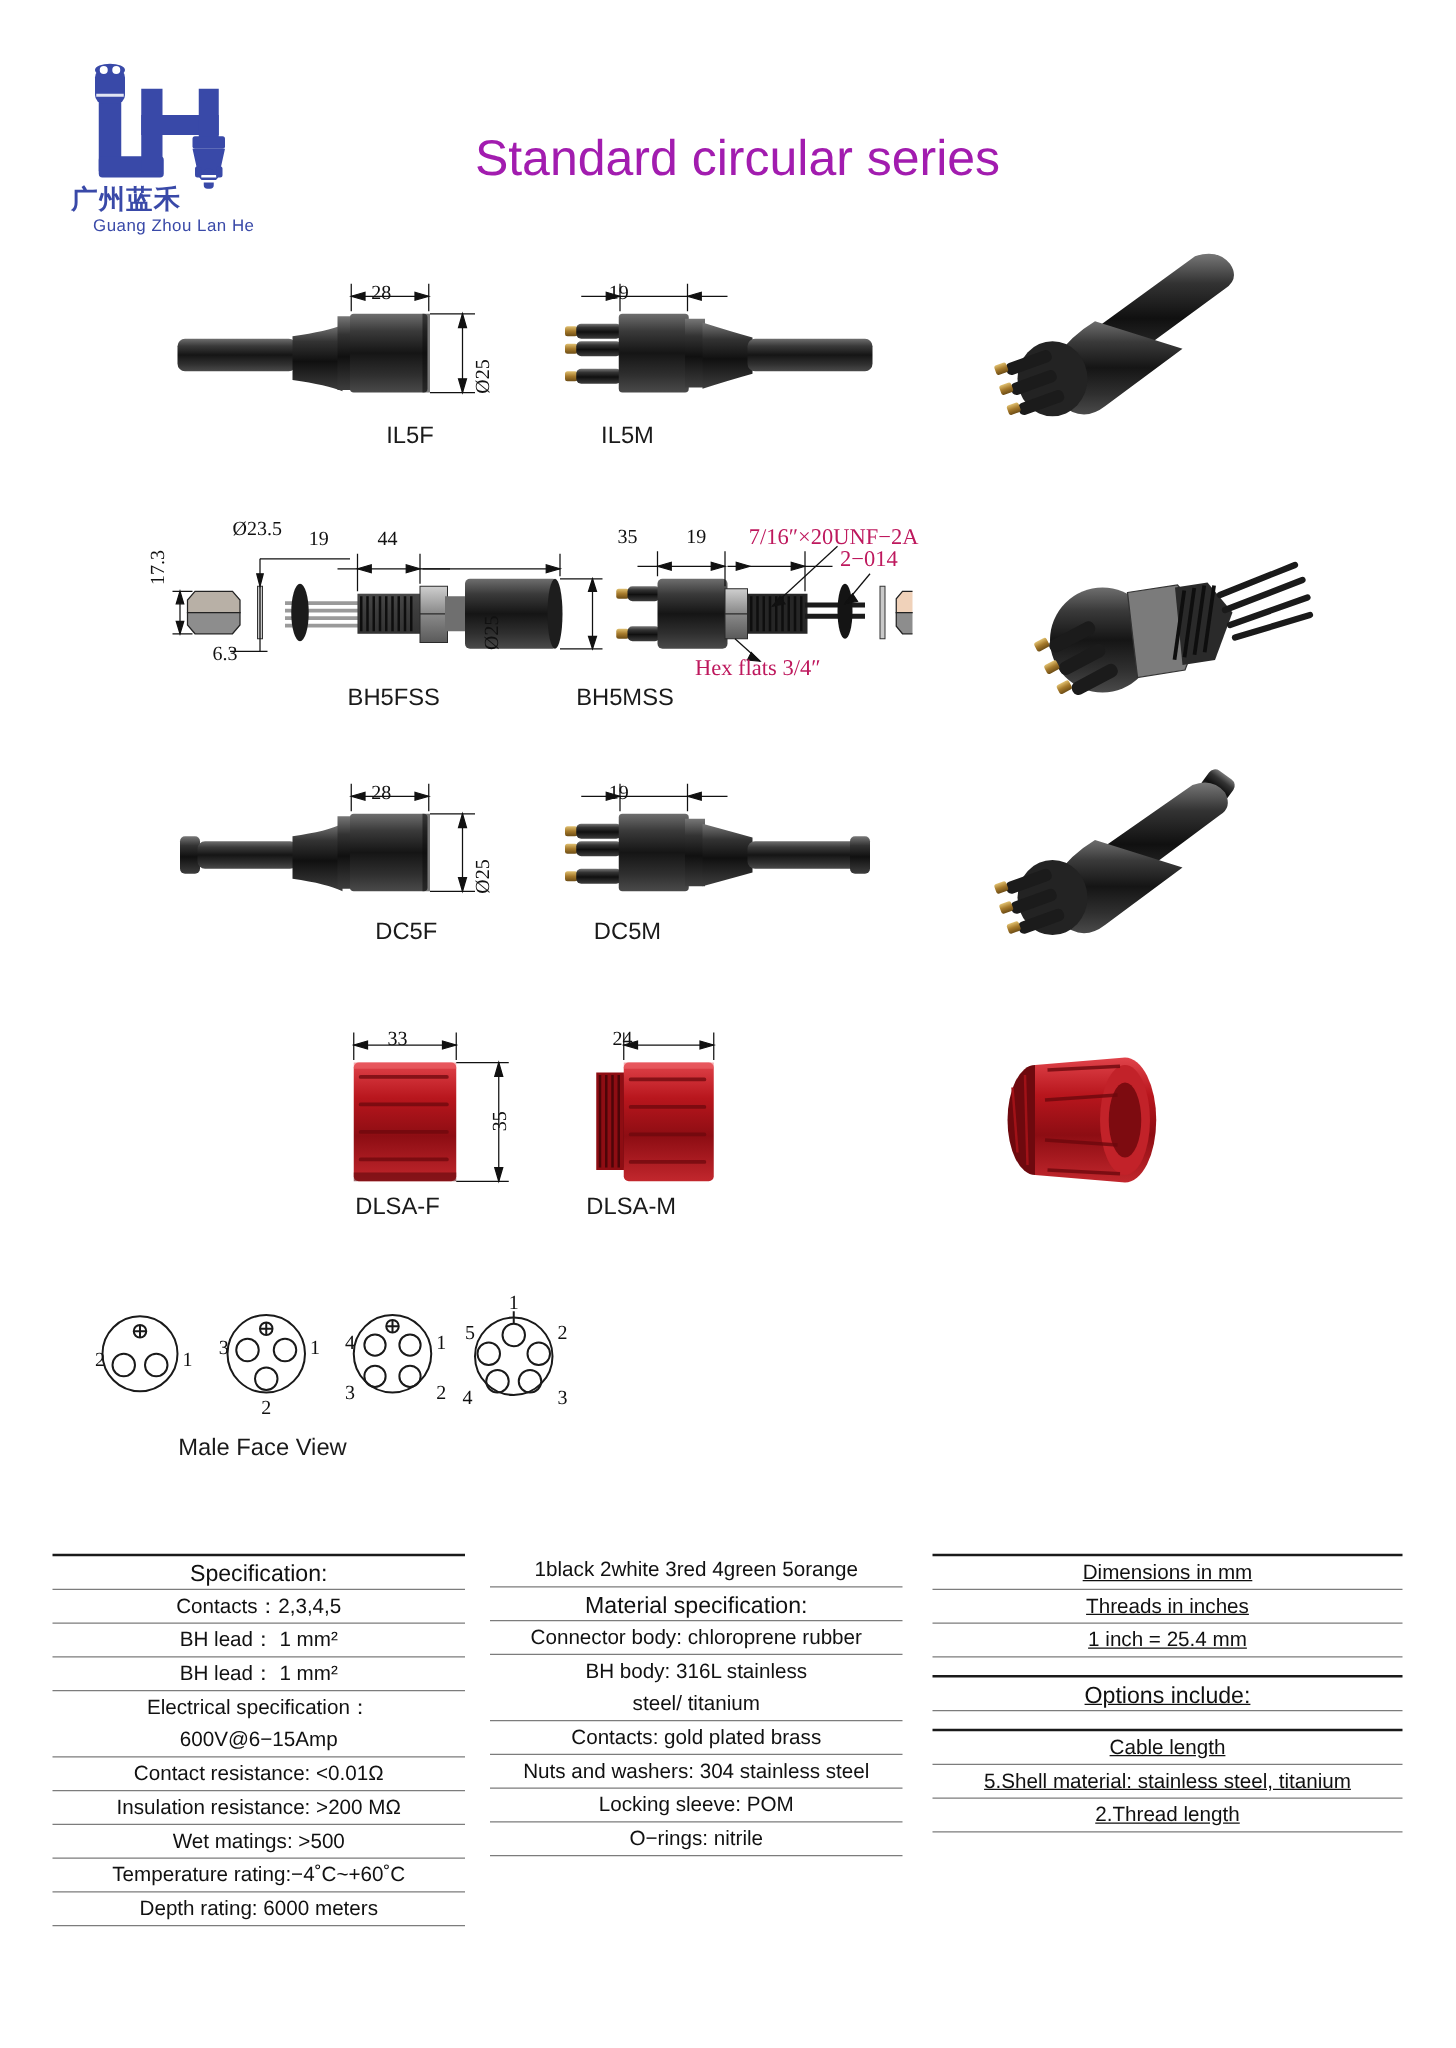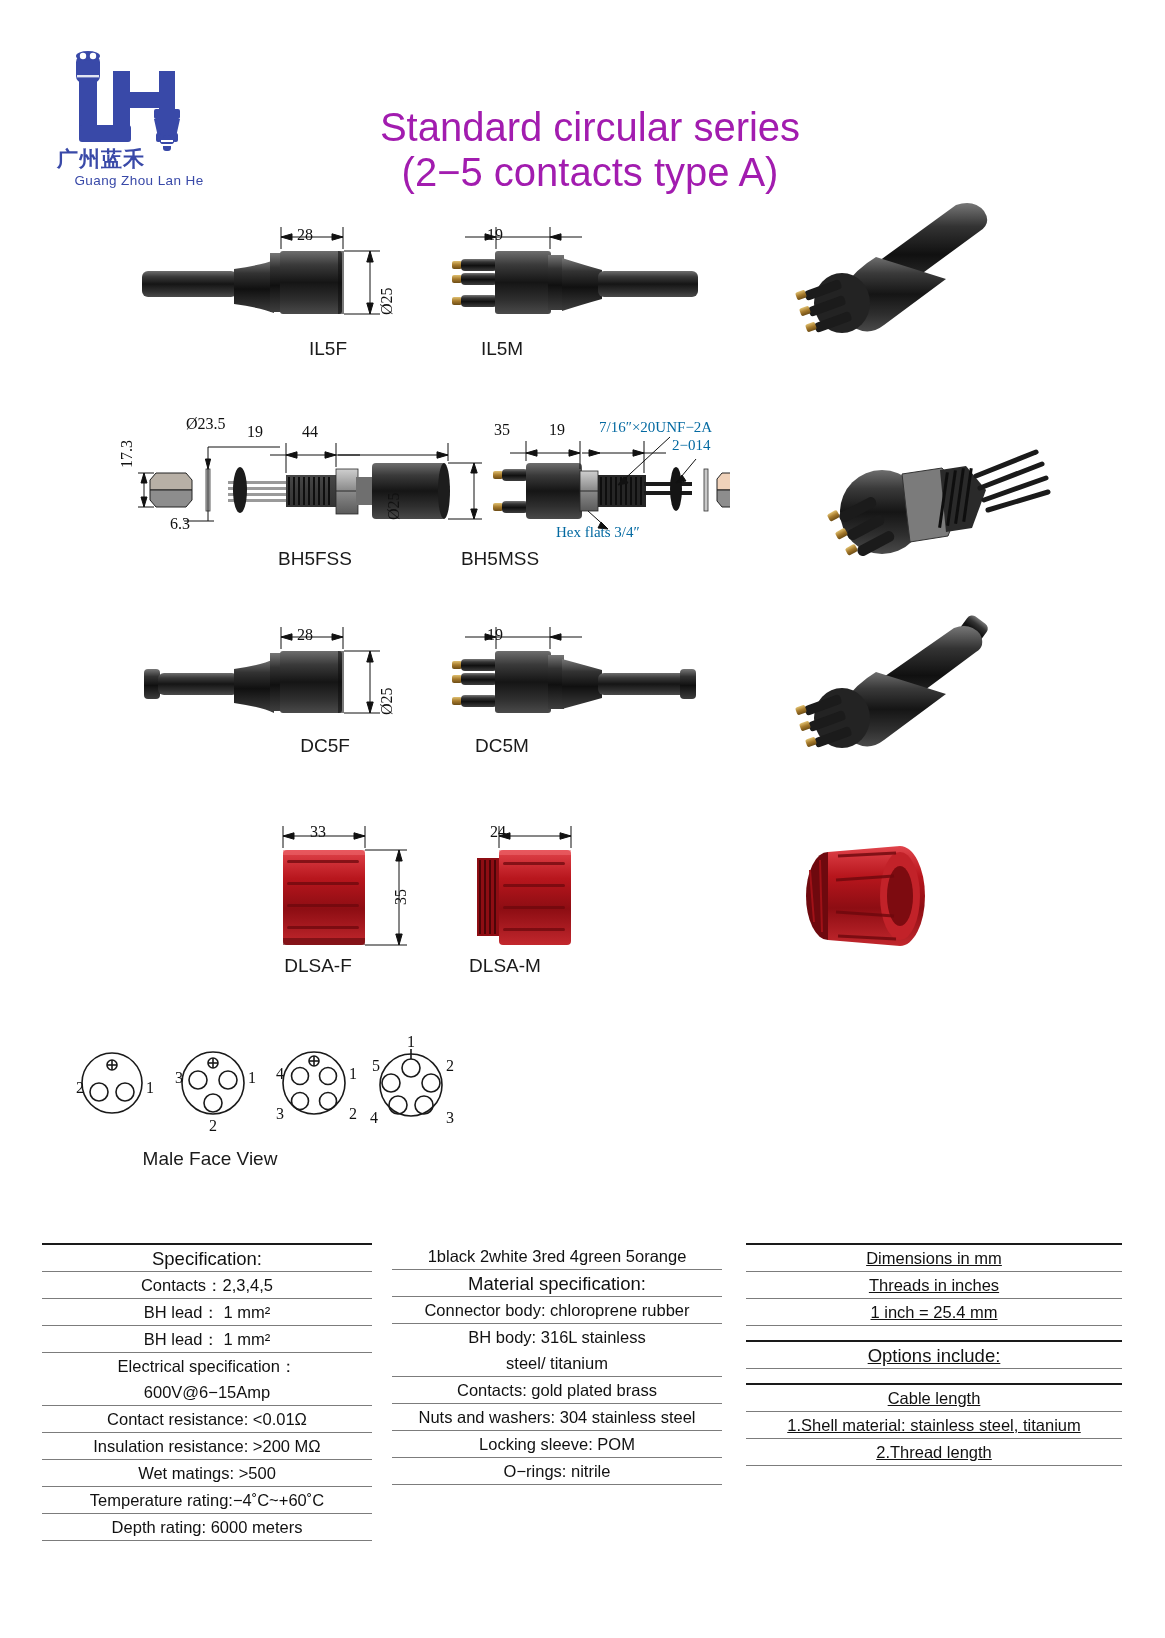--- a/index.html
+++ b/index.html
@@ -26,21 +26,21 @@
   
   .title{position:absolute;left:305px;top:105px;width:570px;text-align:center;
      font-size:40px;line-height:45px;color:#a21caf;font-weight:400;}
 
   
   .dwg{position:absolute;}
   .cap{position:absolute;text-align:center;font-size:19px;color:#1a1a1a;}
   .dim{position:absolute;font-family:"Liberation Serif", serif;font-size:16px;color:#111;white-space:nowrap;}
   .dimv{position:absolute;font-family:"Liberation Serif", serif;font-size:16px;color:#111;
         white-space:nowrap;transform:rotate(-90deg);transform-origin:left top;}
-  .note{position:absolute;font-family:"Liberation Serif", serif;font-size:15px;color:#0369a1;white-space:nowrap;}
+  .note{position:absolute;font-family:"Liberation Serif", serif;font-size:18px;color:#be185d;white-space:nowrap;}
 
   
   .spec{position:absolute;left:42px;top:1243px;width:1080px;}
   .col{position:absolute;top:0;}
   .c1{left:0px;width:330px;}
   .c2{left:350px;width:330px;}
   .c3{left:704px;width:376px;text-decoration:underline;}
   .row{border-bottom:1.6px solid #7c7c7c;padding:3px 2px 2px 2px;font-size:16.5px;line-height:21px;color:#111;text-align:center;}
   .row.top{border-top:2.4px solid #1a1a1a;}
   .row.hdr{font-size:18.5px;font-weight:400;}
@@ -77,21 +77,20 @@
       <rect x="106" y="99" width="12" height="2" fill="#ffffff"></rect>
       <rect x="101" y="88" width="5" height="9" rx="2" fill="#3949a8"></rect>
       <rect x="118" y="88" width="5" height="9" rx="2" fill="#3949a8"></rect>
     </svg>
     <div class="logo-cn">广州蓝禾</div>
     <div class="logo-en">Guang Zhou Lan He</div>
   </div>
 
   <div class="title">
     <div>Standard circular series</div>
-    <div>(2−5 contacts type A)</div>
   </div>
 
   <svg class="dwg" style="left:130px;top:225px;" width="580" height="115">
     <defs>
       <linearGradient id="blk" x1="0" y1="0" x2="0" y2="1">
         <stop offset="0%" stop-color="#6e6e6e"></stop>
         <stop offset="22%" stop-color="#3a3a3a"></stop>
         <stop offset="50%" stop-color="#151515"></stop>
         <stop offset="78%" stop-color="#2f2f2f"></stop>
         <stop offset="100%" stop-color="#4a4a4a"></stop>
@@ -587,19 +586,19 @@
     </div>
 
     <div class="col c3">
       <div class="row top">Dimensions in mm</div>
       <div class="row">Threads in inches</div>
       <div class="row">1 inch = 25.4 mm</div>
       <div class="row blank"></div>
       <div class="row hdr top">Options include:</div>
       <div class="row blank"></div>
       <div class="row top">Cable length</div>
-      <div class="row">1.Shell material: stainless steel, titanium</div>
+      <div class="row">5.Shell material: stainless steel, titanium</div>
       <div class="row">2.Thread length</div>
     </div>
 
   </div>
 
 </div>
 
 </body></html>

